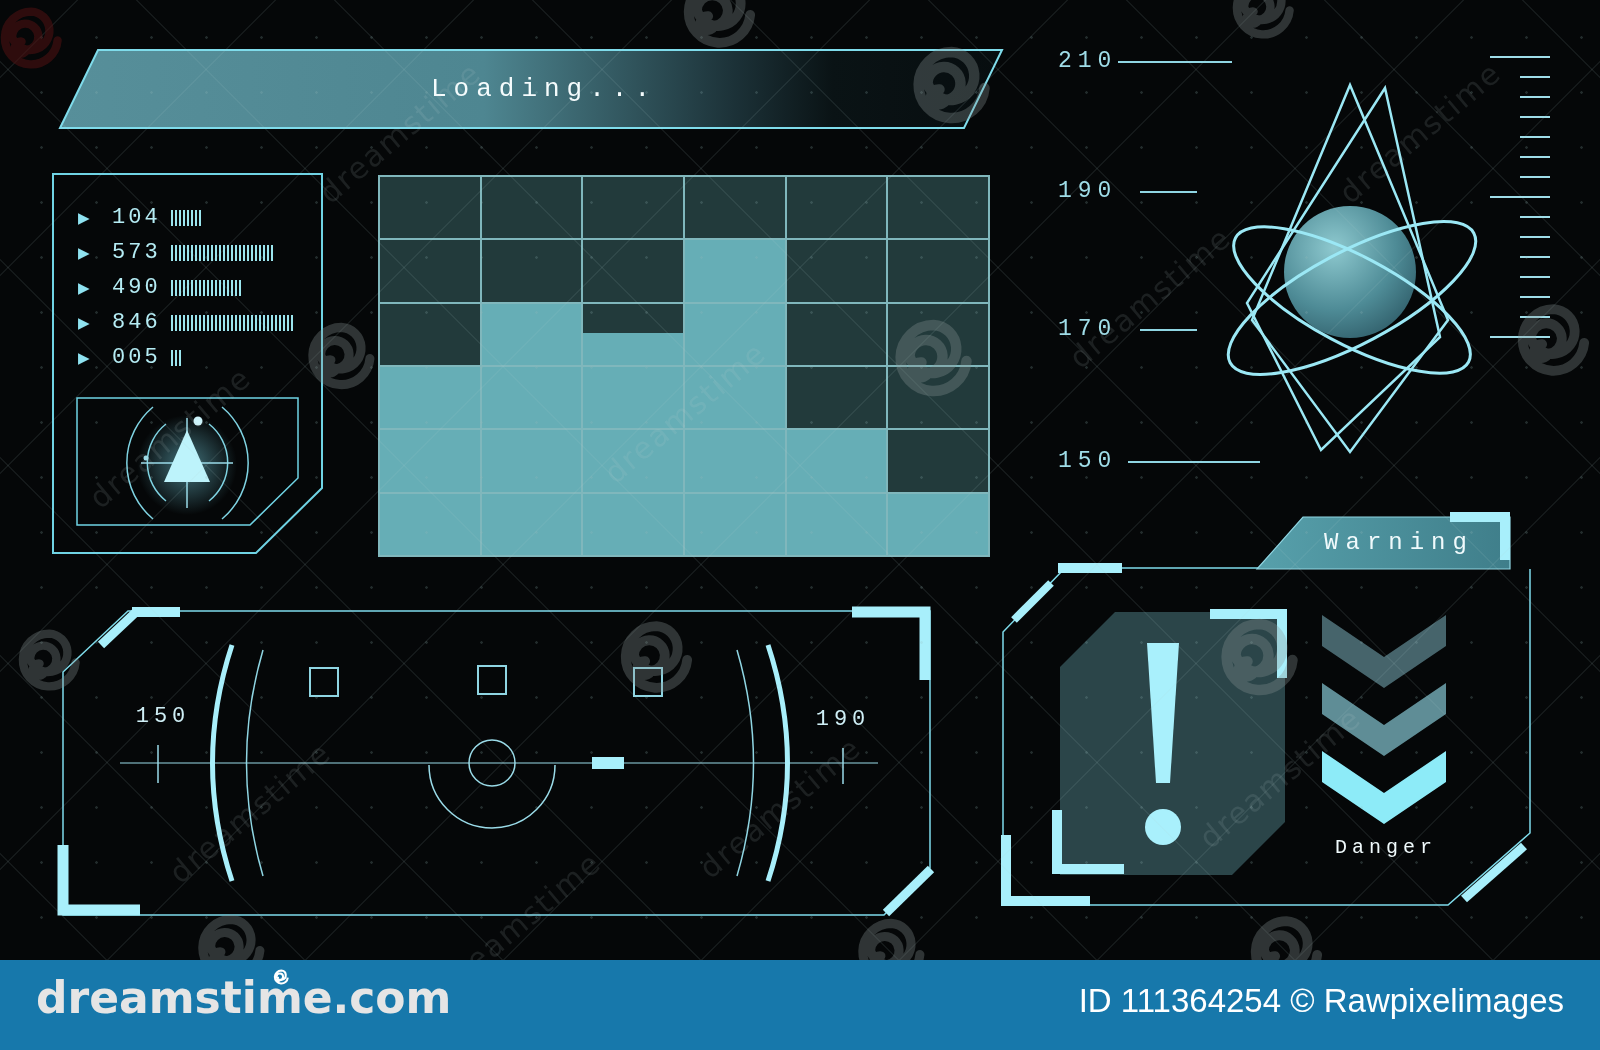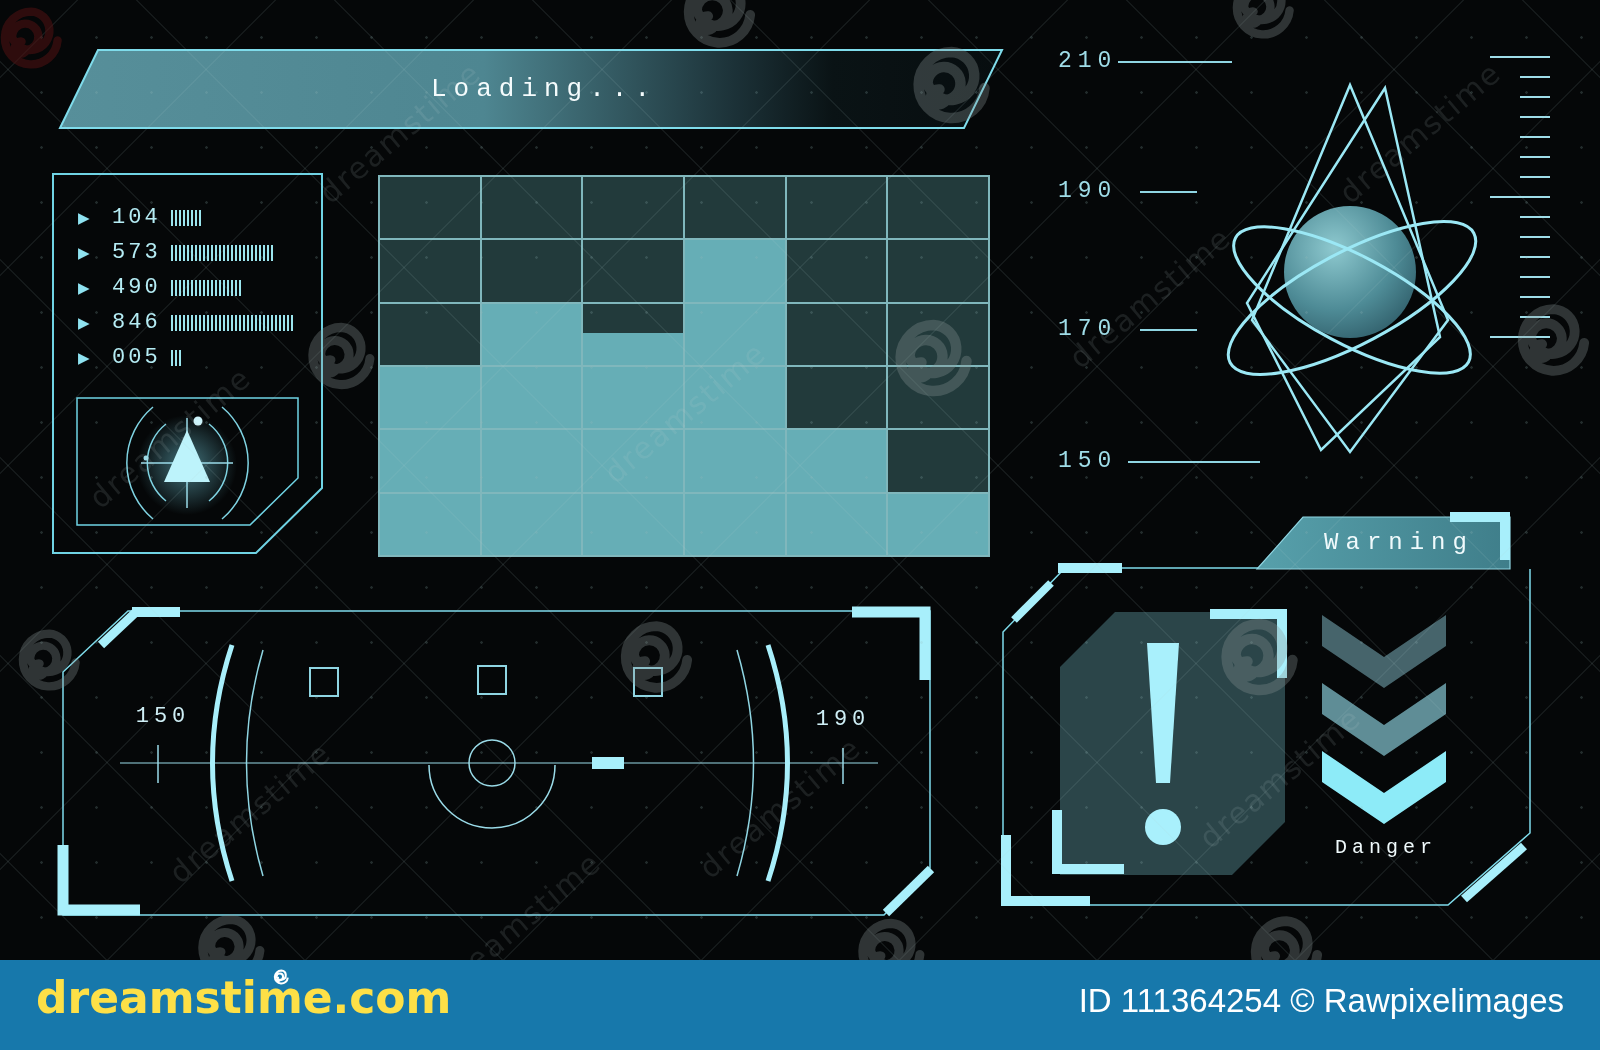--- a/index.html
+++ b/index.html
@@ -47,21 +47,21 @@
   .gauge-label{position:absolute;color:#cfeff6;font-size:22px;letter-spacing:5px;width:70px;text-align:center;}
   #gauge-left{left:128px;top:704px;}
   #gauge-right{left:808px;top:707px;}
   #warning-title{left:1300px;top:529px;width:198px;text-align:center;font-size:24px;
                  letter-spacing:7px;color:#f0fafc;}
   #danger-caption{left:1324px;top:836px;width:124px;text-align:center;font-size:20px;
                   letter-spacing:5px;color:#f0fafc;}
 
   
   #bottom-bar{left:0;top:960px;width:1600px;height:90px;background:#1778ab;}
-  #logo{position:absolute;left:36px;top:12px;font:700 44px "DejaVu Sans",sans-serif;color:#fde047;}
+  #logo{position:absolute;left:36px;top:12px;font:700 44px "DejaVu Sans",sans-serif;color:#e5e5e5;}
   #credit{position:absolute;right:36px;top:22px;font:500 33px "Liberation Sans",sans-serif;color:#fff;margin-left:13px;}
   .logo-spiral{position:absolute;left:266px;top:2px;}
 
   svg{display:block;}
   .sp{stroke:#8a9494;stroke-width:7;opacity:.32;fill:none;stroke-linecap:round;}
   .spr{stroke:#4a1010;stroke-width:7;opacity:.6;fill:none;stroke-linecap:round;}
 </style>
 </head>
 <body>
 

